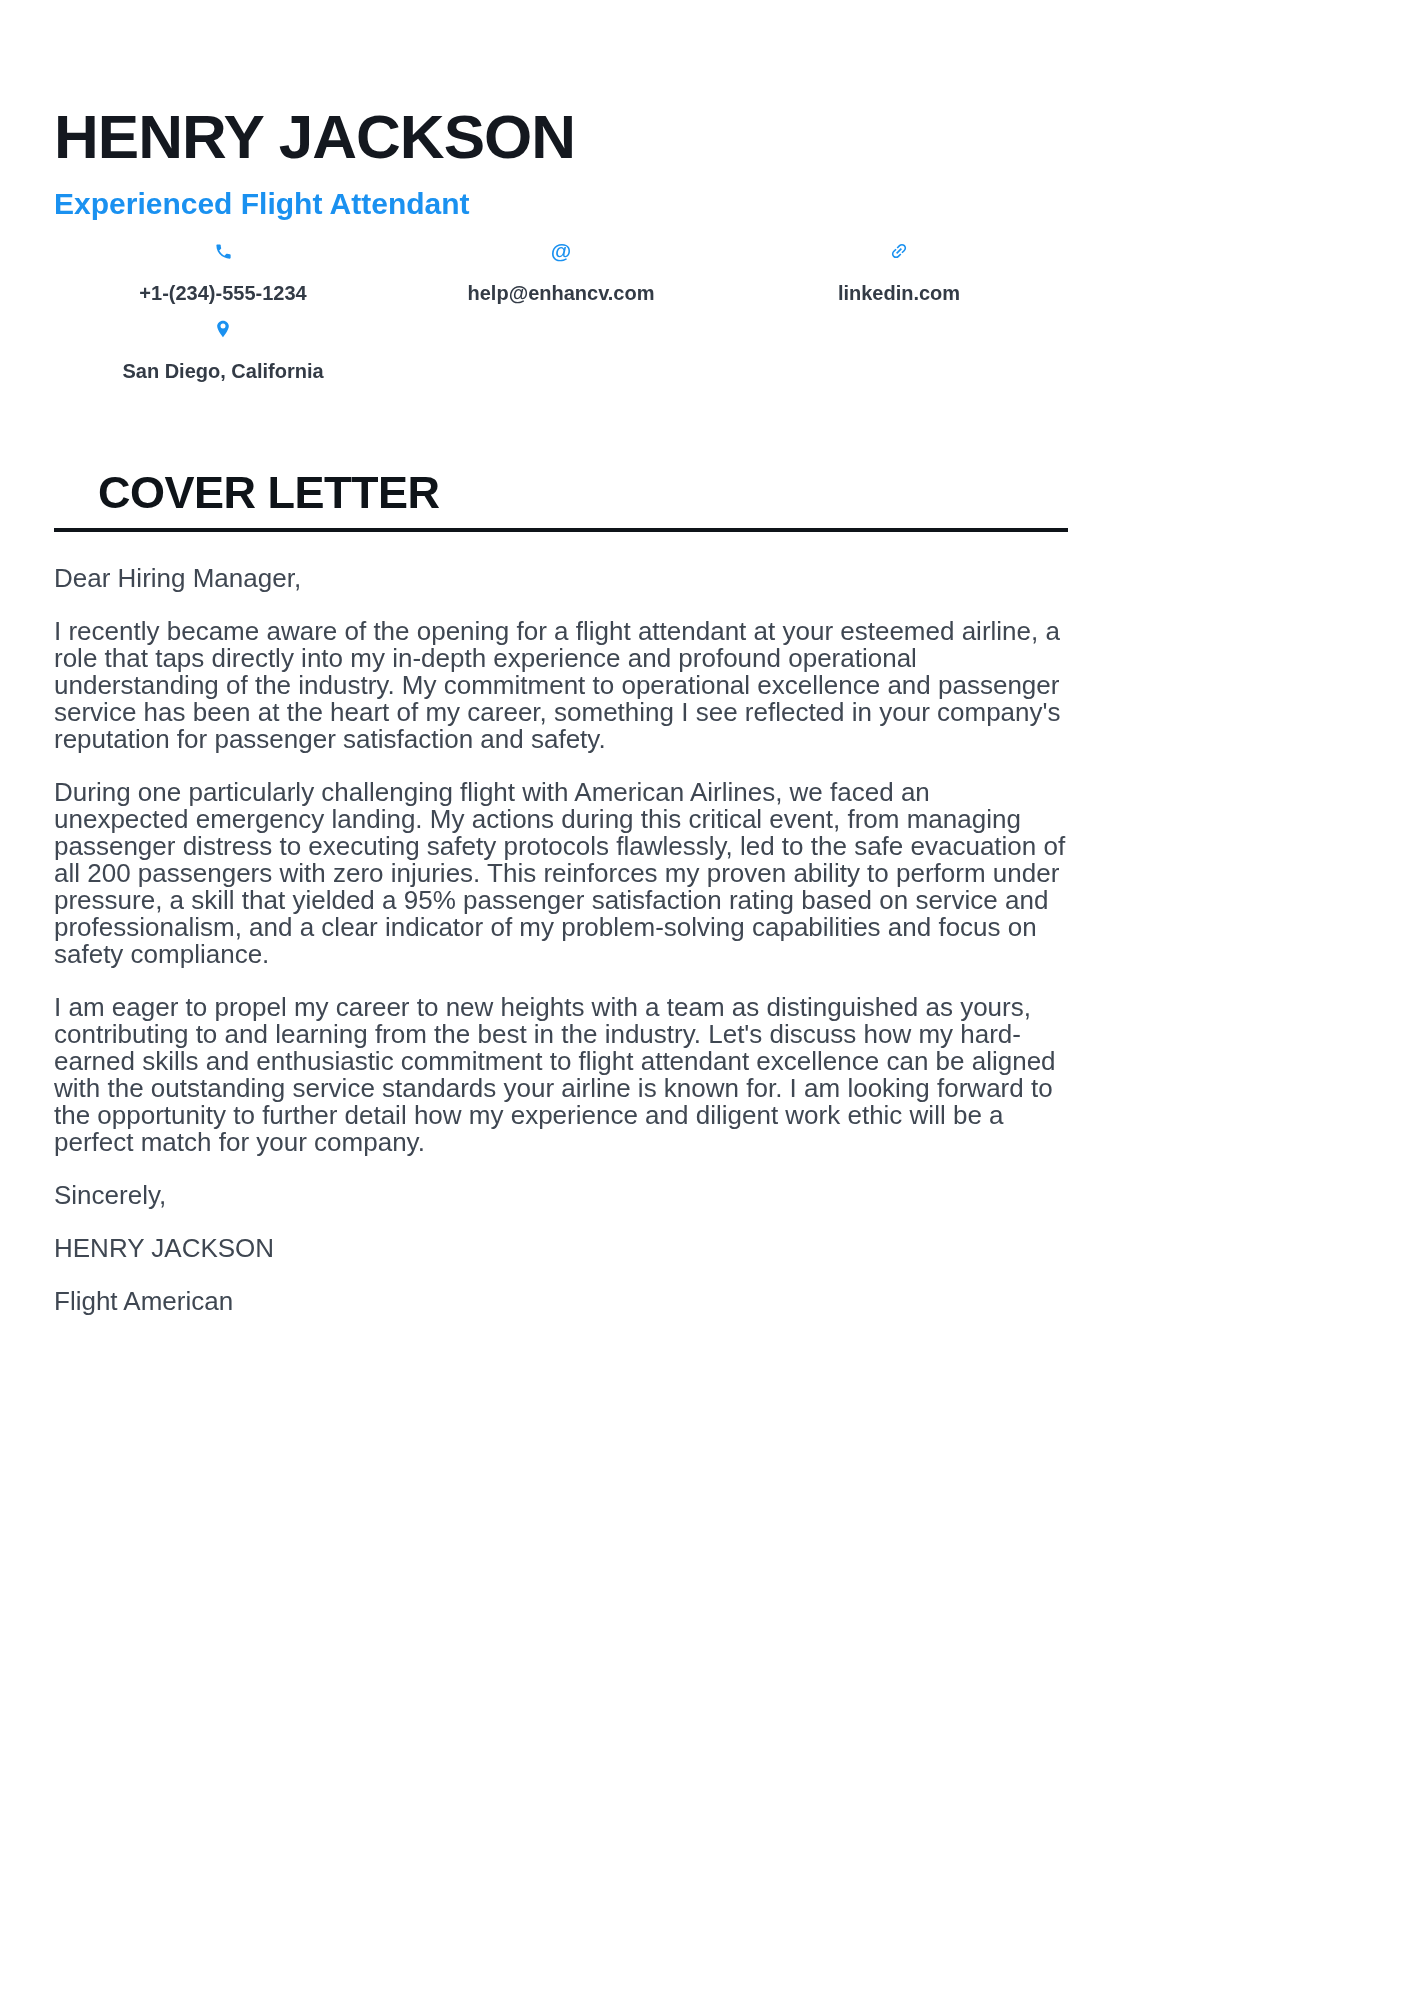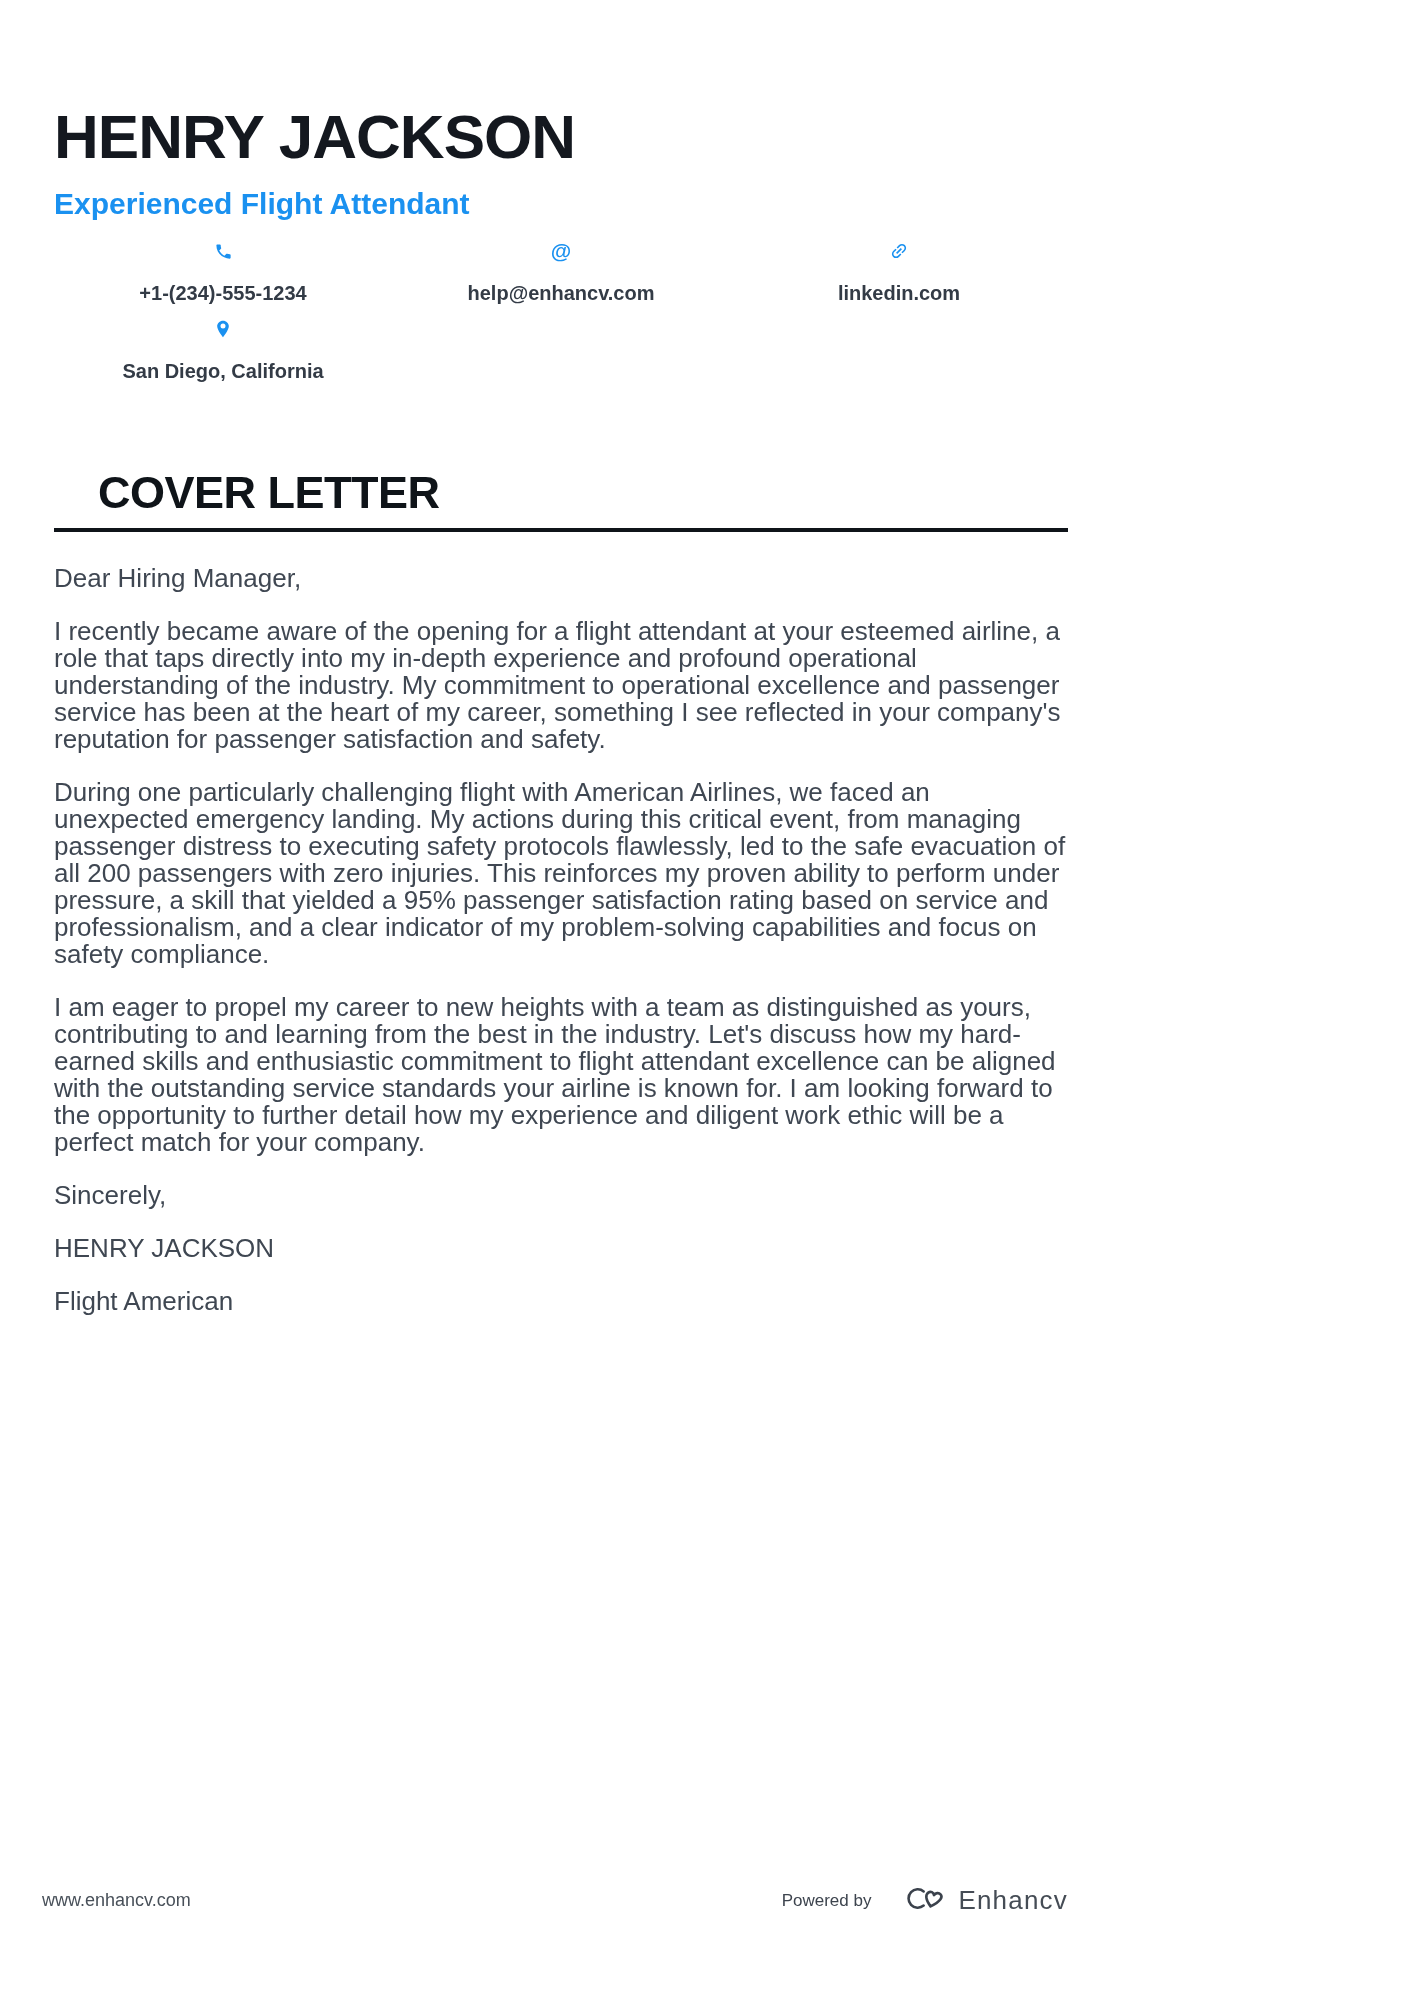--- a/index.html
+++ b/index.html
@@ -175,31 +175,14 @@
       <p>During one particularly challenging flight with American Airlines, we faced an unexpected emergency landing. My actions during this critical event, from managing passenger distress to executing safety protocols flawlessly, led to the safe evacuation of all 200 passengers with zero injuries. This reinforces my proven ability to perform under pressure, a skill that yielded a 95% passenger satisfaction rating based on service and professionalism, and a clear indicator of my problem-solving capabilities and focus on safety compliance.</p>
       <p>I am eager to propel my career to new heights with a team as distinguished as yours, contributing to and learning from the best in the industry. Let's discuss how my hard-earned skills and enthusiastic commitment to flight attendant excellence can be aligned with the outstanding service standards your airline is known for. I am looking forward to the opportunity to further detail how my experience and diligent work ethic will be a perfect match for your company.</p>
       <p>Sincerely,</p>
       <p>HENRY JACKSON</p>
       <p>Flight American</p>
     </div>
   </div>
 
   <div class="spacer"></div>
 
-  <div class="footer">
-    <a class="footer-site" href="#">www.enhancv.com</a>
-    <div class="powered">
-      <span class="powered-label">Powered by</span>
-      <span class="brand">
-        <span>
-          <svg viewBox="0 0 50 30" width="48" height="29" aria-hidden="true">
-            <g fill="none" stroke="#3b424c" stroke-width="2.7" stroke-linecap="round" stroke-linejoin="round">
-              <path d="M23.6 7.6 A 9.6 9.6 0 1 0 23.6 22.4"></path>
-              <path d="M30.8 23.2 C 25.6 16.2 25.2 11.2 28.4 8.9 C 31 7.0 33.9 8.6 34.3 11.5 C 36.1 9.1 39.3 8.6 41.2 10.6 C 43.8 13.3 41.3 18.1 30.8 23.2 Z"></path>
-            </g>
-          </svg>
-        </span>
-        <span class="brand-word">Enhancv</span>
-      </span>
-    </div>
-  </div>
 
 </div>
 
 </body></html>

